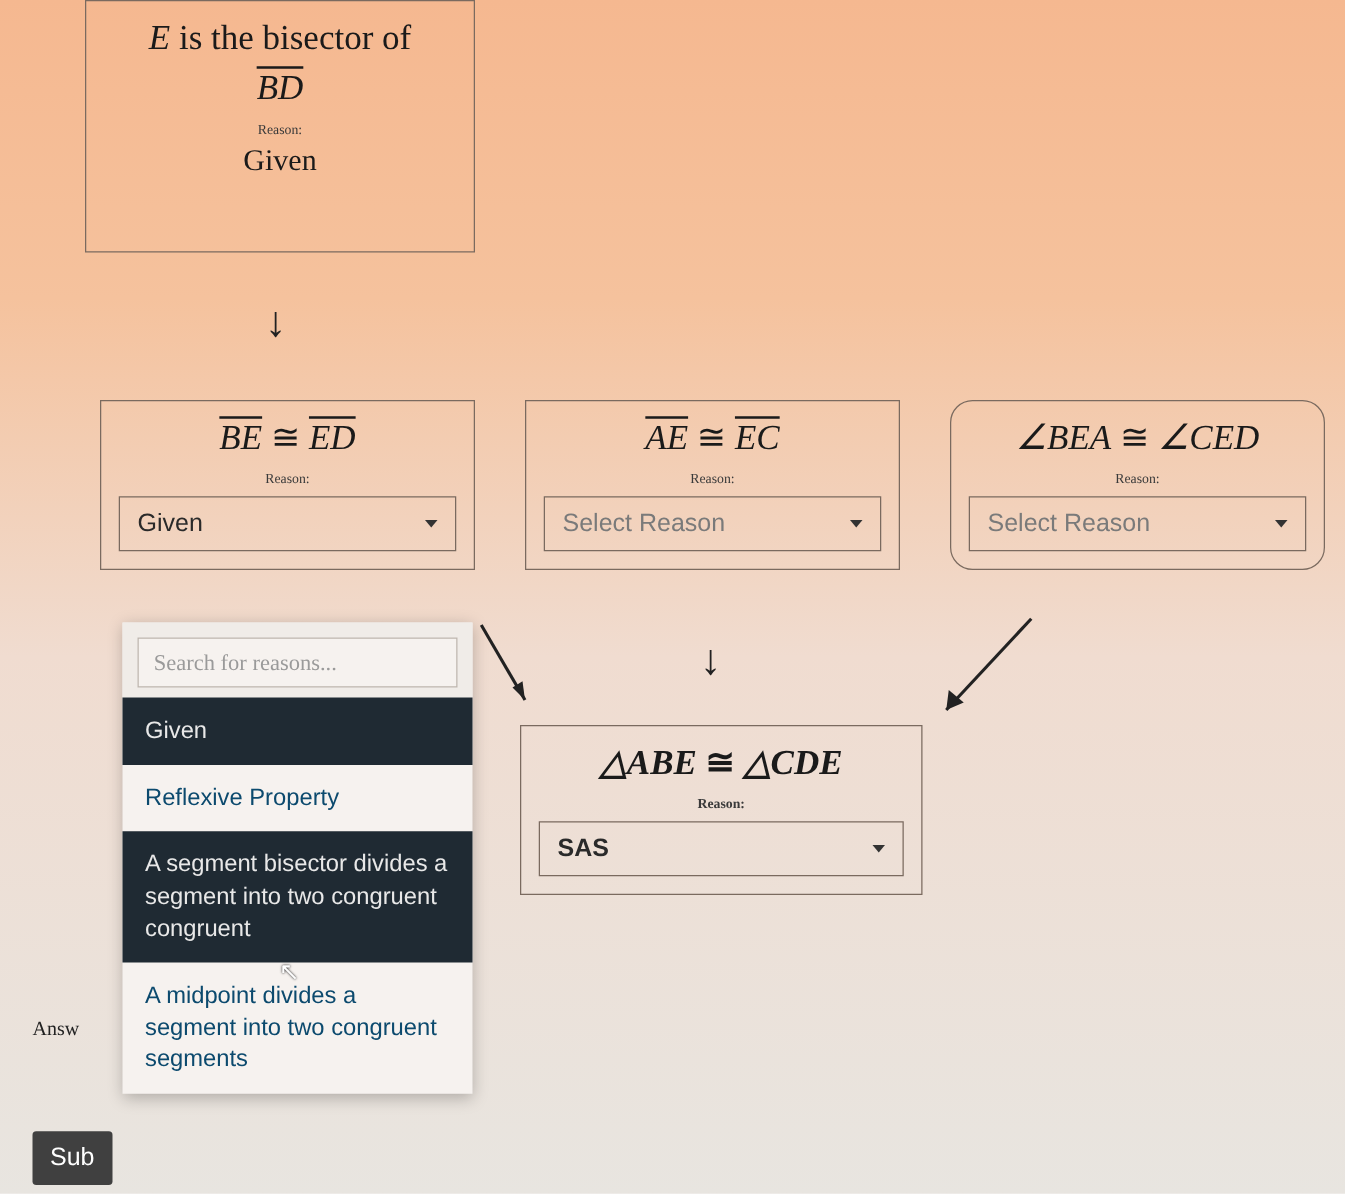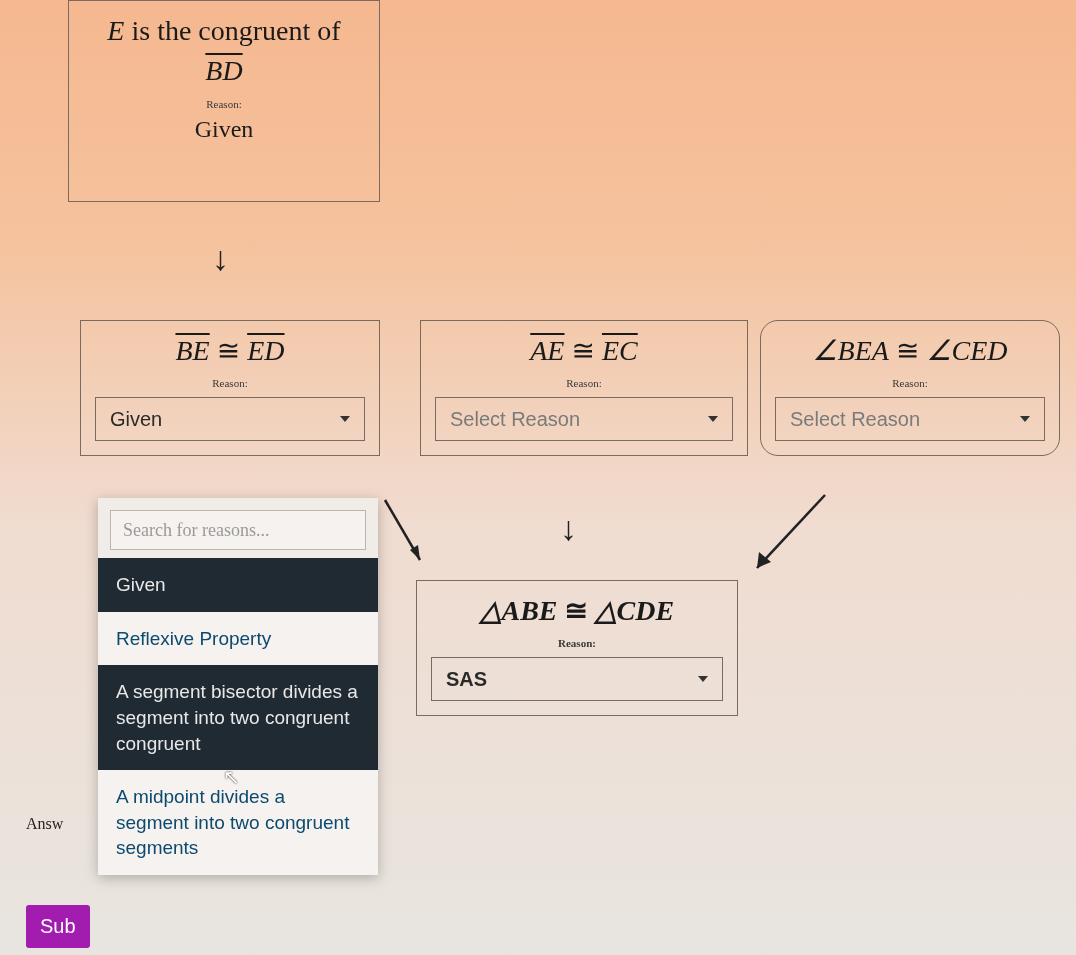--- a/index.html
+++ b/index.html
@@ -108,21 +108,21 @@
   }
 
   .answer-label {
     position: absolute;
     font-family: Georgia, serif;
     font-size: 16px;
     color: #222;
   }
   .submit-btn {
     position: absolute;
-    background: #a21caf;
+    background: #404040;
     color: #fff;
     font-family: -apple-system, "Segoe UI", Arial, sans-serif;
     font-size: 20px;
     padding: 10px 14px;
     border: none;
     border-radius: 3px;
     cursor: pointer;
   }
 
   .cursor-icon {
@@ -131,41 +131,41 @@
     color: #fff;
     text-shadow: 0 0 2px #000;
     pointer-events: none;
   }
 </style>
 </head>
 <body>
 
 <div class="proof-box" style="left:68px; top:0px; width:312px; height:202px;">
   <div class="statement">
-    <span>E</span><span style="font-style:normal;"> is the congruent of </span>
+    <span>E</span><span style="font-style:normal;"> is the bisector of </span>
     <div style="margin-top:4px;"><span class="overline">BD</span></div>
   </div>
   <div class="reason-label">Reason:</div>
   <div class="reason-value">Given</div>
 </div>
 
 <div class="arrow-down" style="left:212px; top:240px;">↓</div>
 
 <div class="proof-box" style="left:80px; top:320px; width:300px;">
   <div class="statement">
     <span class="overline">BE</span><span style="font-style:normal;"> ≅ </span><span class="overline">ED</span>
   </div>
   <div class="reason-label">Reason:</div>
   <div class="select-box">
     <span>Given</span>
     <span class="caret"></span>
   </div>
 </div>
 
-<div class="proof-box" style="left:420px; top:320px; width:328px;">
+<div class="proof-box" style="left:420px; top:320px; width:300px;">
   <div class="statement">
     <span class="overline">AE</span><span style="font-style:normal;"> ≅ </span><span class="overline">EC</span>
   </div>
   <div class="reason-label">Reason:</div>
   <div class="select-box placeholder">
     <span>Select Reason</span>
     <span class="caret"></span>
   </div>
 </div>
 

